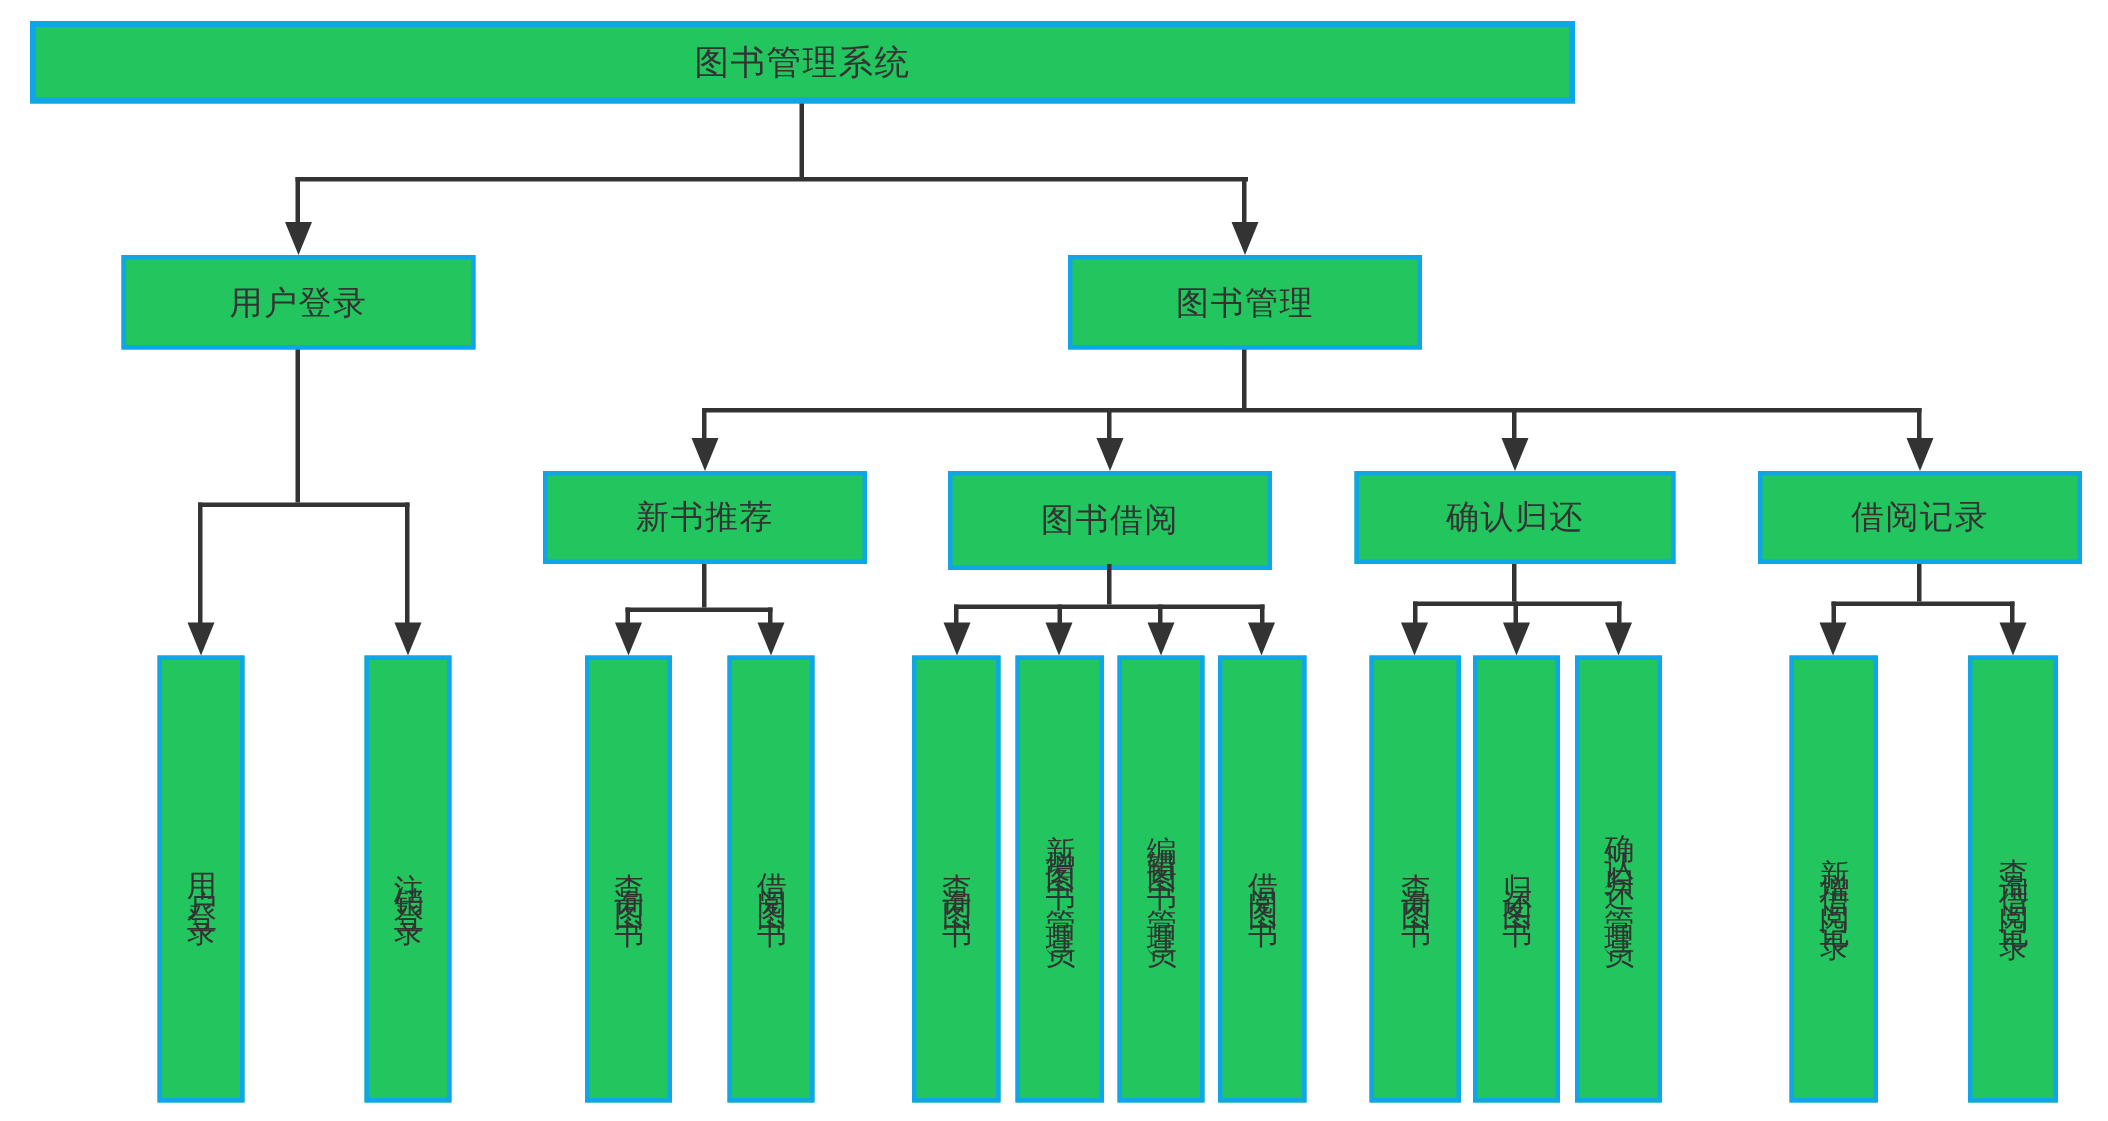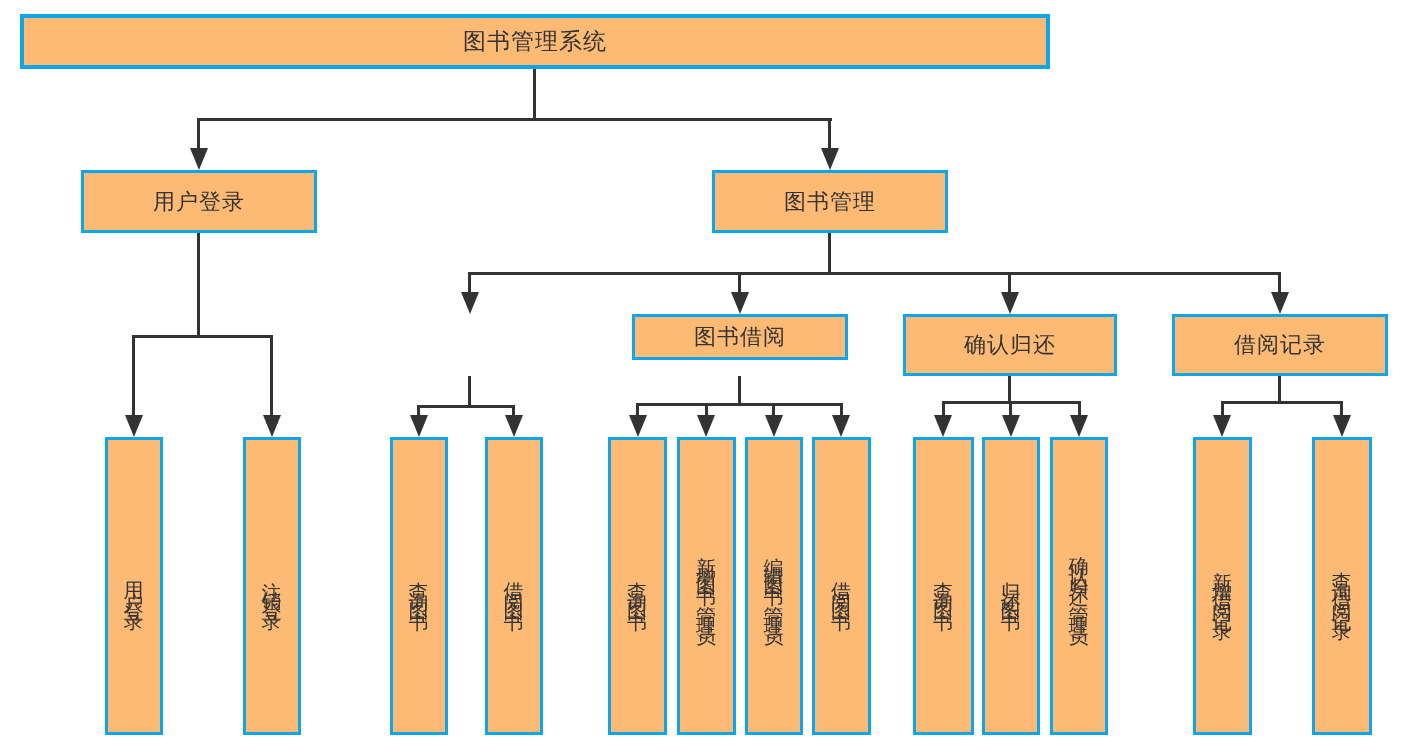--- a/index.html
+++ b/index.html
@@ -1,19 +1,19 @@
 <!DOCTYPE html>
 <html><head>
 <meta charset="utf-8">
 <style>
   html,body{margin:0;padding:0;background:#fff;}
   body{width:1405px;height:747px;position:relative;overflow:hidden;
        font-family:"Liberation Sans","DejaVu Sans",sans-serif;}
   .canvas{position:absolute;left:0;top:0;width:1405px;height:747px;background:#ffffff;}
-  .box{position:absolute;box-sizing:border-box;border:3px solid #0ea5e9;background:#fdba74;
+  .box{position:absolute;box-sizing:border-box;border:3px solid #0ea5e9;background:#22c55e;
        display:flex;align-items:center;justify-content:center;color:#333;}
   .hbox span{font-size:22px;letter-spacing:1px;white-space:nowrap;color:#333;}
   .root span{font-size:23px;}
   .vbox span{writing-mode:vertical-rl;text-orientation:mixed;font-size:20px;
              letter-spacing:10px;line-height:1;color:#333;white-space:nowrap;}
   .vl{position:absolute;width:3px;background:#333;}
   .hl{position:absolute;height:3px;background:#333;}
   .ar{position:absolute;width:0;height:0;border-left:9px solid transparent;
       border-right:9px solid transparent;border-top:22px solid #333;}
   .watermark{position:absolute;top:712px;right:14px;font-size:21px;color:#b2b2b2;
@@ -53,21 +53,24 @@
   <div class="hl" style="left:468px;top:272px;width:813px;"></div>
   <div class="vl" style="left:468px;top:272px;height:22px;"></div>
   <div class="ar" style="left:461px;top:292px;"></div>
   <div class="vl" style="left:738px;top:272px;height:22px;"></div>
   <div class="ar" style="left:731px;top:292px;"></div>
   <div class="vl" style="left:1008px;top:272px;height:22px;"></div>
   <div class="ar" style="left:1001px;top:292px;"></div>
   <div class="vl" style="left:1278px;top:272px;height:22px;"></div>
   <div class="ar" style="left:1271px;top:292px;"></div>
 
-  <div class="box hbox" style="left:632px;top:314px;width:216px;height:46px;">
+  <div class="box hbox" style="left:362px;top:314px;width:216px;height:62px;">
+    <span>新书推荐</span>
+  </div>
+  <div class="box hbox" style="left:632px;top:314px;width:216px;height:66px;">
     <span>图书借阅</span>
   </div>
   <div class="box hbox" style="left:903px;top:314px;width:214px;height:62px;">
     <span>确认归还</span>
   </div>
   <div class="box hbox" style="left:1172px;top:314px;width:216px;height:62px;">
     <span>借阅记录</span>
   </div>
 
   <div class="vl" style="left:468px;top:376px;height:29px;"></div>

